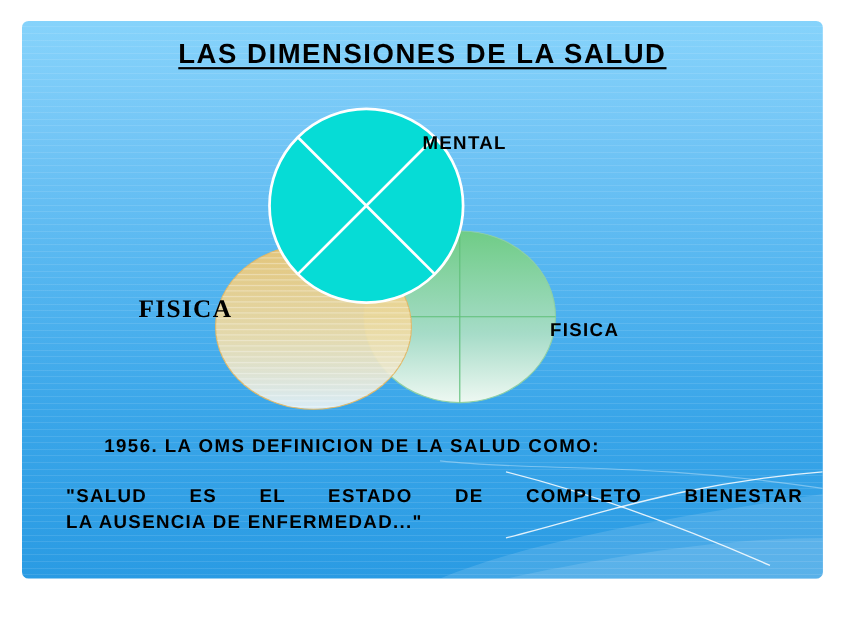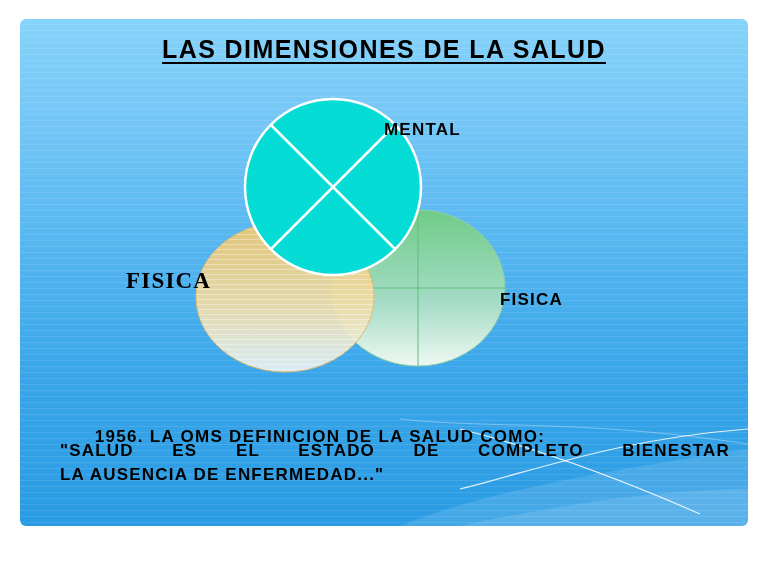--- a/index.html
+++ b/index.html
@@ -20,21 +20,21 @@
       font-weight: bold; font-size: 25px; letter-spacing: 1.4px; color: #000;
       text-decoration: underline; text-decoration-thickness: 2px; text-underline-offset: 4px;
     }
     .diagram { position: absolute; left: 0; top: 0; width: 728px; height: 507px; }
     .label { position: absolute; font-weight: bold; color: #000; font-size: 17px; letter-spacing: 1.2px; }
     .lbl-mental { left: 364px; top: 101px; }
     .lbl-fisica { left: 106px; top: 249px; font-size: 23px; font-family: Liberation Serif, serif; }
     .lbl-social { left: 480px; top: 271px; }
     .subtitle {
       position: absolute; left: 0; width: 600px; top: 377px; text-align: center;
-      font-weight: bold; font-size: 17px; letter-spacing: 1.3px; color: #000; margin-top: 31px;
+      font-weight: bold; font-size: 17px; letter-spacing: 1.3px; color: #000;
     }
     .quote {
       position: absolute; left: 40px; top: 420px; width: 670px;
       font-weight: bold; font-size: 17px; line-height: 24px; letter-spacing: 1.2px; color: #000;
       text-align: justify;
     }
     .quote-line { display: block; text-align: justify; text-align-last: justify; }
     .quote-line.last { text-align-last: left; }
   </style>
 </head>

